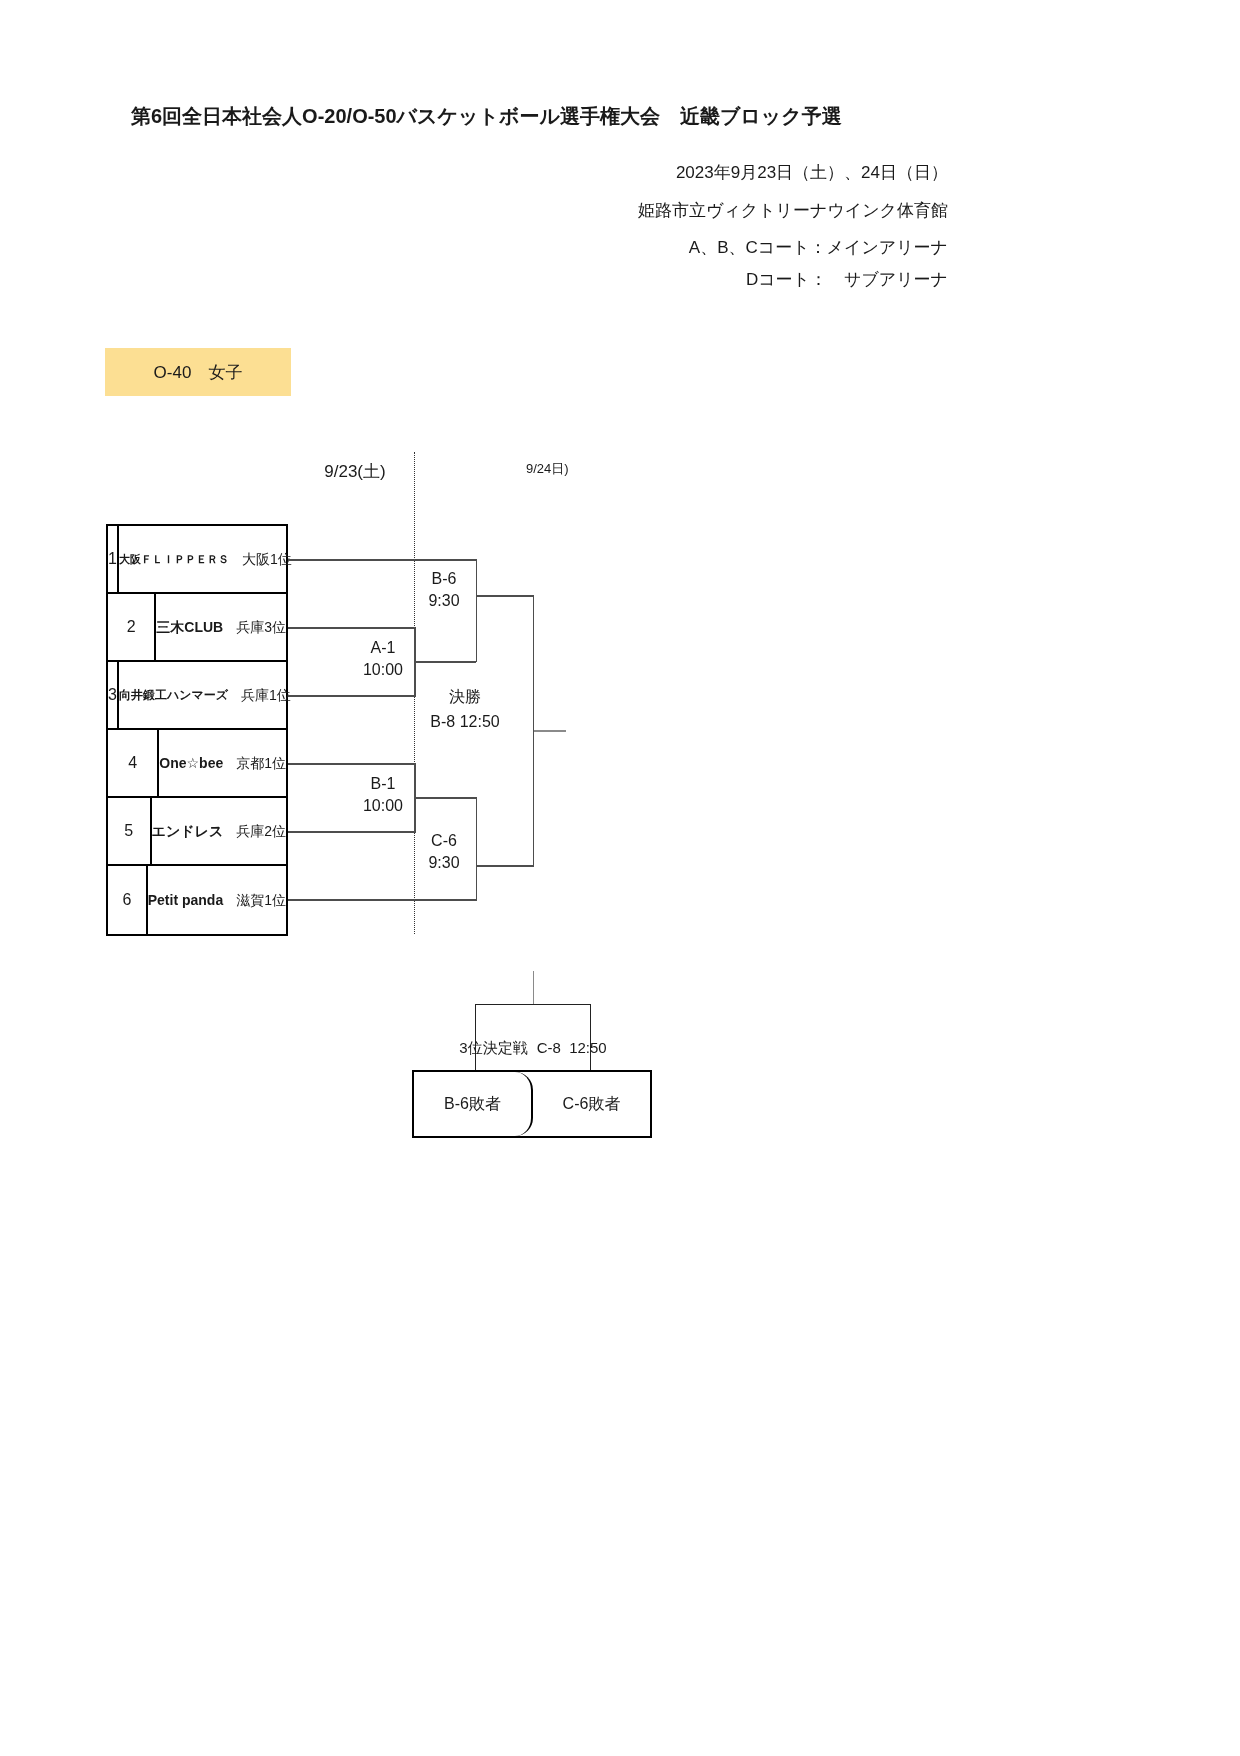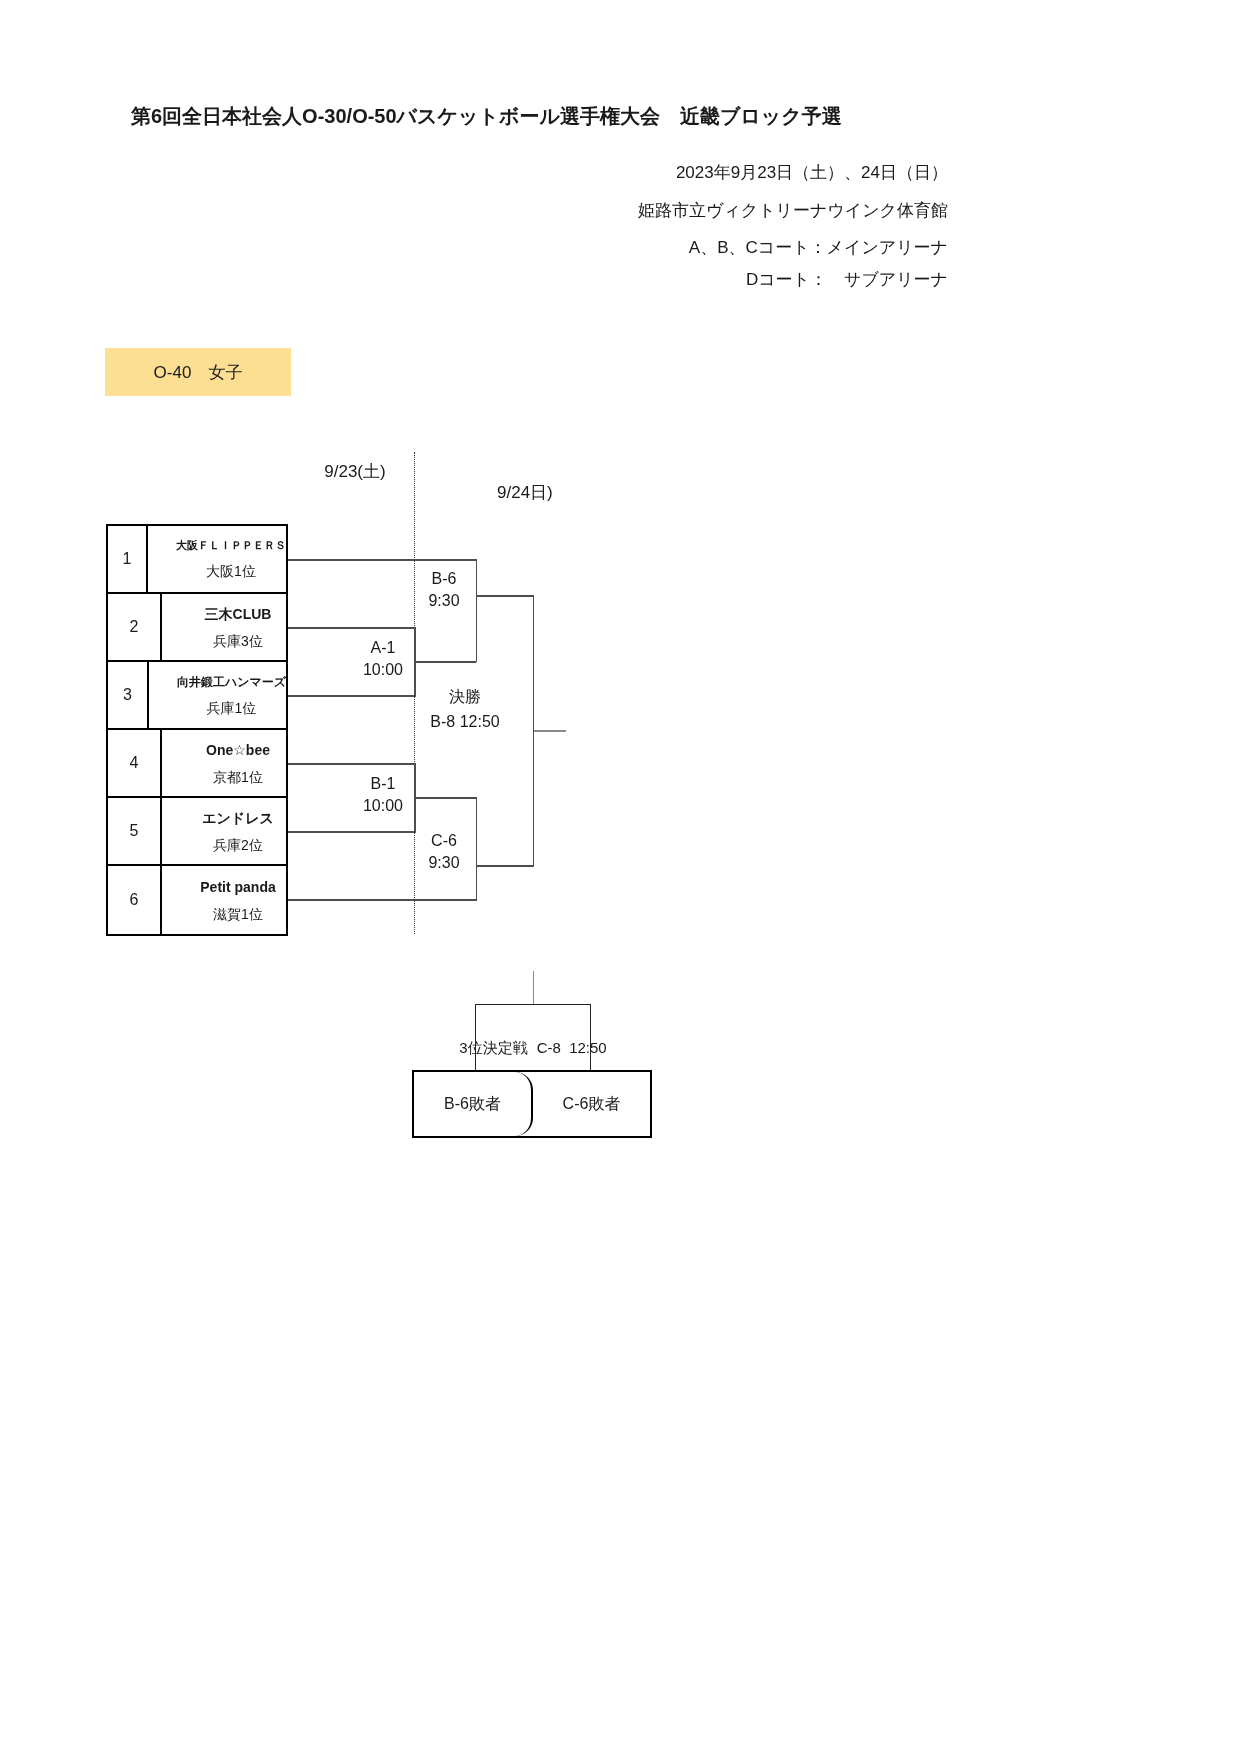--- a/index.html
+++ b/index.html
@@ -18,37 +18,37 @@
 
   
   #category {
     left:105px; top:340px; width:186px; height:48px;
     display:flex; align-items:center; justify-content:center;
     font-size:17px; white-space:pre;margin-top:8px;
   }
 
   
   #day-left  { left:316px; top:460px; width:78px; text-align:center; font-size:17px; }
-  #day-right { left:497px; top:460px; font-size:17px; white-space:nowrap;margin-top:21px; }
+  #day-right { left:526px; top:460px; font-size:13px; white-space:nowrap; }
   #day-divider { left:414px; top:452px; width:0; height:482px; border-left:1.5px dotted #333; }
 
   
   #teams-table {
     left:106px; top:524px; width:182px; height:412px;
     border:2px solid #000; background:#fff;
   }
   .t-row { display:flex; height:68px; border-bottom:2px solid #000; }
   .t-row:last-child { border-bottom:none; }
   .t-no {
     width:54px; border-right:2px solid #000;
     display:flex; align-items:center; justify-content:center; font-size:16px;
   }
   .t-team {
-    flex:1; display:flex; flex-direction:column;
-    align-items:center; justify-content:center; gap:13px;padding-left:28px;
+    flex:1; display:flex; flex-direction:row;
+    align-items:center; justify-content:center; gap:13px;
   }
   .t-name { font-weight:bold; font-size:14px; line-height:1; white-space:nowrap; }
   .t-name.small { font-size:11px; }
   .t-name.mid   { font-size:12px; }
   .t-seed { font-size:14px; line-height:1; white-space:nowrap; }
 
   
   .ln { position:absolute; background:#4d4d4d; }
   .ln.gray { background:#8a8a8a; }
   #ln-team1 { left:288px; top:559px; width:188px; height:1.5px; }
@@ -88,21 +88,21 @@
   #third-table {
     left:412px; top:1070px; width:240px; height:68px;
     border:2px solid #000; background:#fff; display:flex;
   }
   .third-cell { flex:1; display:flex; align-items:center; justify-content:center; font-size:16px;border-radius:18px; }
   .third-cell.first { border-right:2px solid #000; }
 </style>
 </head>
 <body>
 
-<div class="abs" id="title">第6回全日本社会人O-30/O-50バスケットボール選手権大会　近畿ブロック予選</div>
+<div class="abs" id="title">第6回全日本社会人O-20/O-50バスケットボール選手権大会　近畿ブロック予選</div>
 <div class="info-line" id="info-1">2023年9月23日（土）、24日（日）</div>
 <div class="info-line" id="info-2">姫路市立ヴィクトリーナウインク体育館</div>
 <div class="info-line" id="info-3">A、B、Cコート：メインアリーナ</div>
 <div class="info-line" id="info-4">Dコート：　サブアリーナ</div>
 
 <div class="abs" id="category" style="background: rgb(252, 223, 147);">O-40　女子</div>
 
 <div class="abs" id="day-left">9/23(土)</div>
 <div class="abs" id="day-right">9/24日)</div>
 <div class="abs" id="day-divider"></div>

